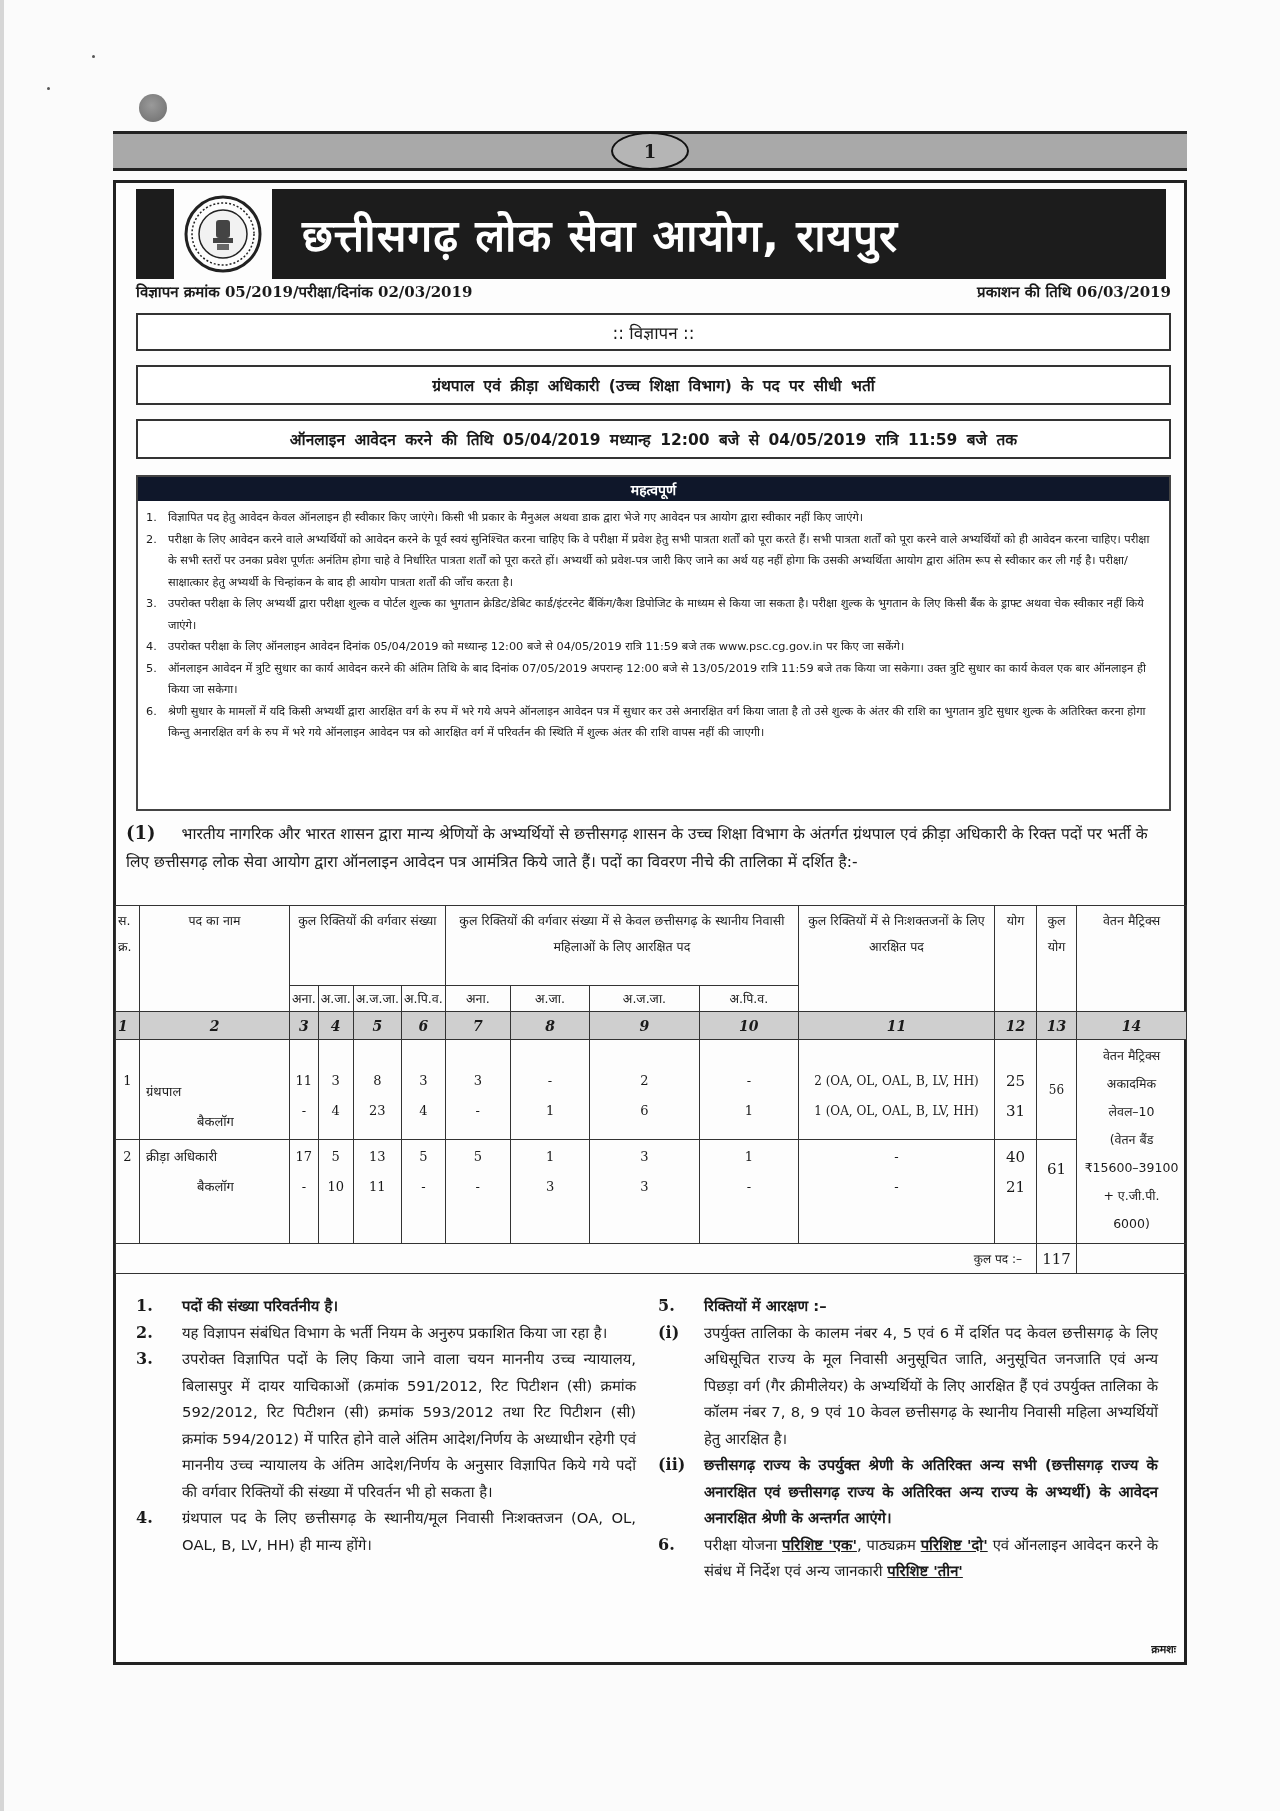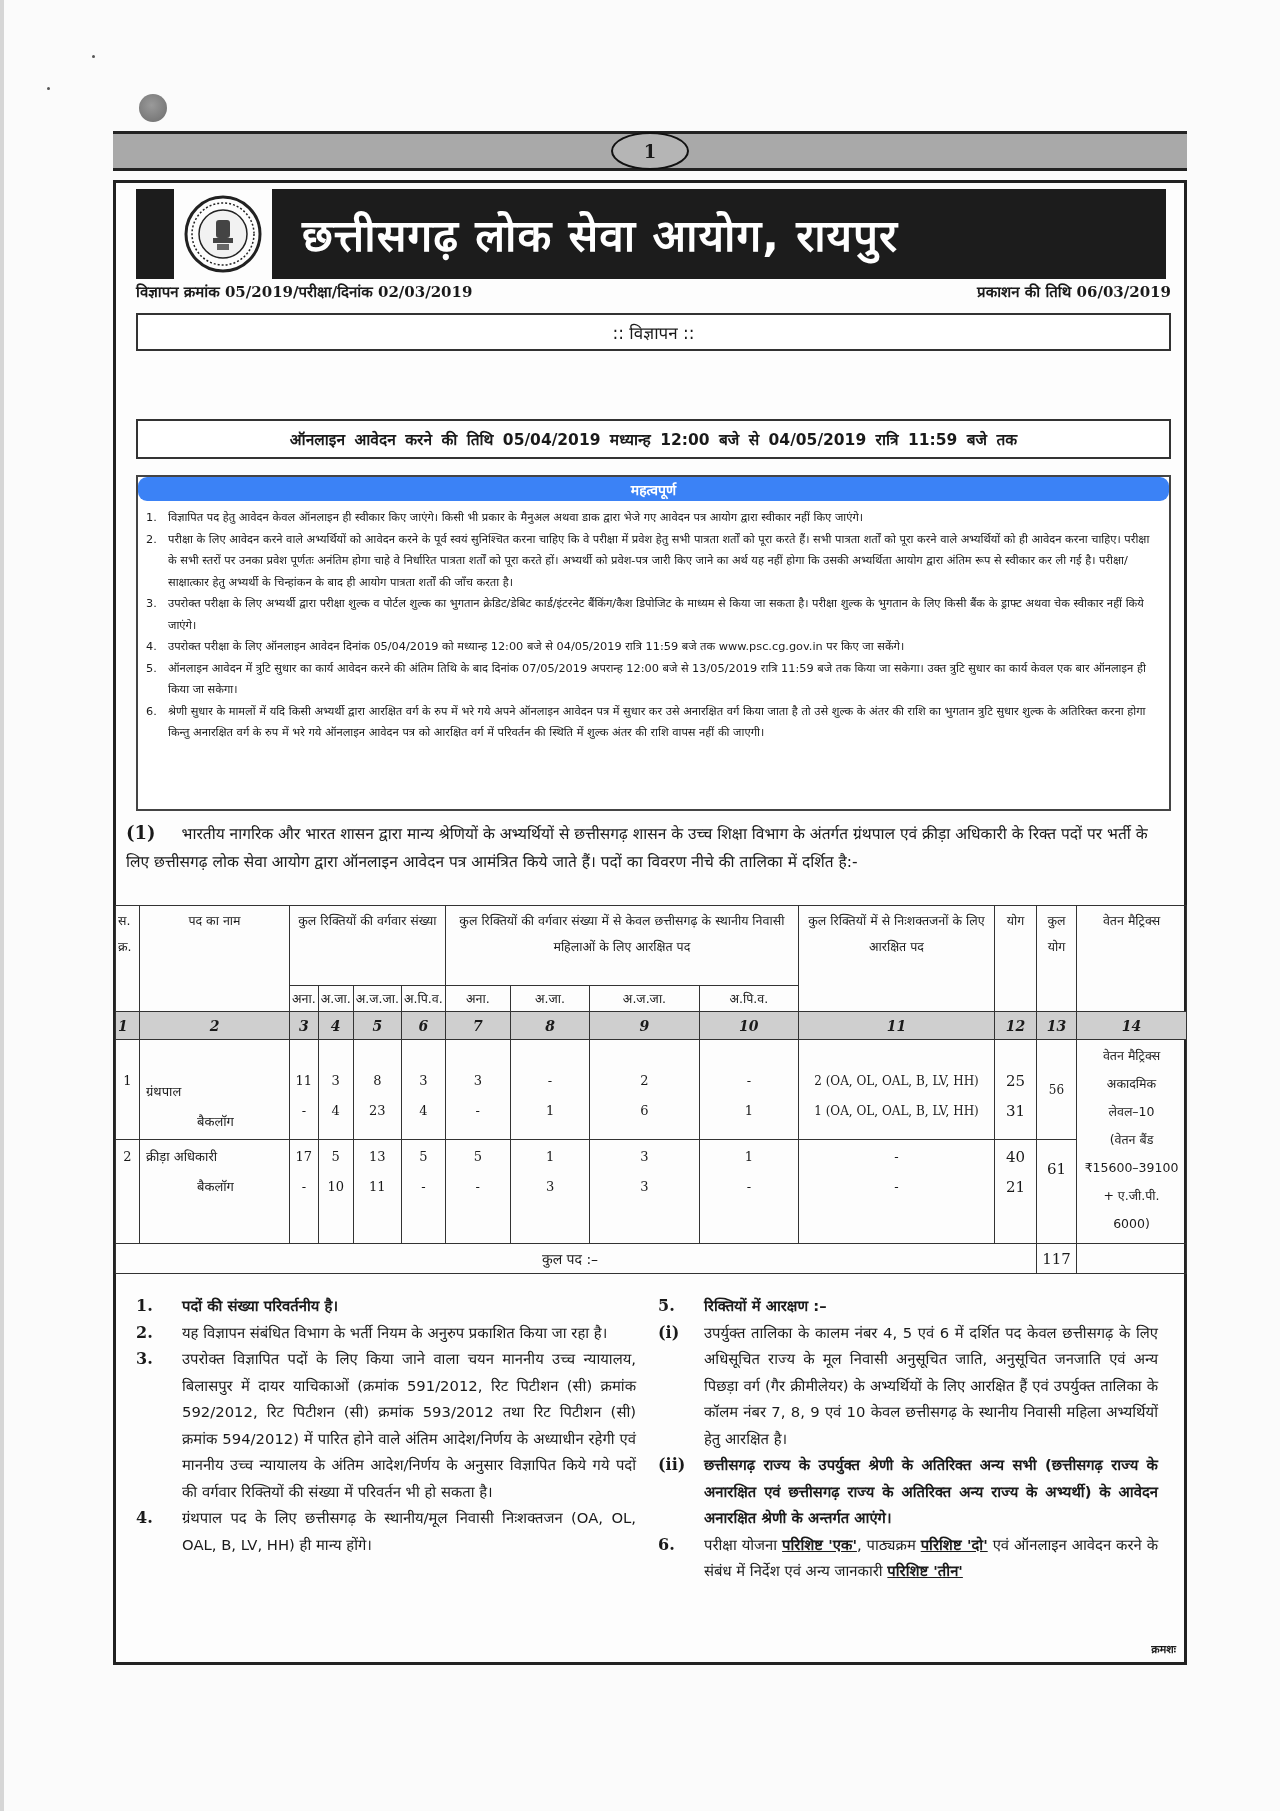--- a/index.html
+++ b/index.html
@@ -22,21 +22,21 @@
   .mast-title { flex: 1; height: 90px; background: #1c1c1c; color: #fff; font-weight: bold; font-size: 44px; display: flex; align-items: center; padding-left: 30px; letter-spacing: 1px; }
 
   .meta-row { position: absolute; left: 20px; top: 98px; width: 1035px; font-family: "DejaVu Serif", serif; font-weight: bold; font-size: 15px; display: flex; justify-content: space-between; }
 
   .boxline { position: absolute; left: 20px; width: 1035px; border: 2px solid #333; background: #fff; display: flex; align-items: center; justify-content: center; font-family: "DejaVu Sans", sans-serif; font-size: 17px; }
   .box-vigyapan { top: 130px; height: 38px; }
   .box-title { top: 182px; height: 40px; font-weight: bold; font-size: 15.5px; word-spacing: 4px; }
   .box-dates { top: 236px; height: 40px; font-weight: bold; font-size: 15.5px; word-spacing: 4px; }
 
   .imp-panel { position: absolute; left: 20px; top: 292px; width: 1035px; height: 336px; border: 2px solid #444; background: #fff; }
-  .imp-head { height: 24px; background: #3b82f6; color: #fff; font-weight: bold; font-size: 14px; display: flex; align-items: center; justify-content: center; border-radius: 9px; }
+  .imp-head { height: 24px; background: #0f172a; color: #fff; font-weight: bold; font-size: 14px; display: flex; align-items: center; justify-content: center; }
   .imp-list { list-style: none; padding: 6px 10px 0 8px; font-size: 11.3px; line-height: 21.5px; }
   .imp-list li { display: flex; }
   .imp-list .n { width: 22px; flex: none; }
   .imp-list .t { flex: 1; }
 
   .para1 { position: absolute; left: 10px; top: 636px; width: 1045px; font-size: 15.5px; line-height: 28px; }
   .para1 .num { font-family: "DejaVu Serif", serif; font-weight: bold; font-size: 18px; margin-right: 26px; }
 
   table.vac { position: absolute; left: -1px; top: 722px; width: 1072px; border-collapse: collapse; font-size: 12.5px; }
   table.vac td, table.vac th { border: 1.5px solid #333; text-align: center; font-weight: normal; padding: 2px; vertical-align: top; }
@@ -86,20 +86,21 @@
     </div>
     <div class="mast-title">छत्तीसगढ़ लोक सेवा आयोग, रायपुर</div>
   </div>
 
   <div class="meta-row">
     <span>विज्ञापन क्रमांक 05/2019/परीक्षा/दिनांक 02/03/2019</span>
     <span>प्रकाशन की तिथि 06/03/2019</span>
   </div>
 
   <div class="boxline box-vigyapan">:: विज्ञापन ::</div>
+  <div class="boxline box-title">ग्रंथपाल एवं क्रीड़ा अधिकारी (उच्च शिक्षा विभाग) के पद पर सीधी भर्ती</div>
   <div class="boxline box-dates">ऑनलाइन आवेदन करने की तिथि 05/04/2019 मध्यान्ह 12:00 बजे से 04/05/2019 रात्रि 11:59 बजे तक</div>
 
   <div class="imp-panel">
     <div class="imp-head">महत्वपूर्ण</div>
     <ul class="imp-list">
       <li>
           <span class="n">1.</span>
           <span class="t">विज्ञापित पद हेतु आवेदन केवल ऑनलाइन ही स्वीकार किए जाएंगे। किसी भी प्रकार के मैनुअल अथवा डाक द्वारा भेजे गए आवेदन पत्र आयोग द्वारा स्वीकार नहीं किए जाएंगे।</span>
         </li>
       <li>
@@ -269,21 +270,21 @@
             <div>-</div>
           </td>
       <td class="bold" style="border-bottom:1.5px solid #333;font-size:15px">
             <div>40</div>
             <div>21</div>
           </td>
       <td class="bold" style="padding-top:14px;border-bottom:1.5px solid #333;font-size:15px">61</td>
     </tr>
 
     <tr>
-      <td colspan="12" style="padding-right:14px;vertical-align:middle;height:30px;border-right:1.5px solid #333;font-size:14px">कुल पद :–</td>
+      <td colspan="12" style="text-align:right;padding-right:14px;vertical-align:middle;height:30px;border-right:1.5px solid #333;font-size:12px">कुल पद :–</td>
       <td class="bold serif" style="vertical-align:middle;font-size:15px">117</td>
       <td></td>
     </tr>
   </tbody>
     </table>
 
   <div class="notes left">
     <div class="note-item">
         <span class="n">1.</span>
         <span class="t bold">पदों की संख्या परिवर्तनीय है।</span>

